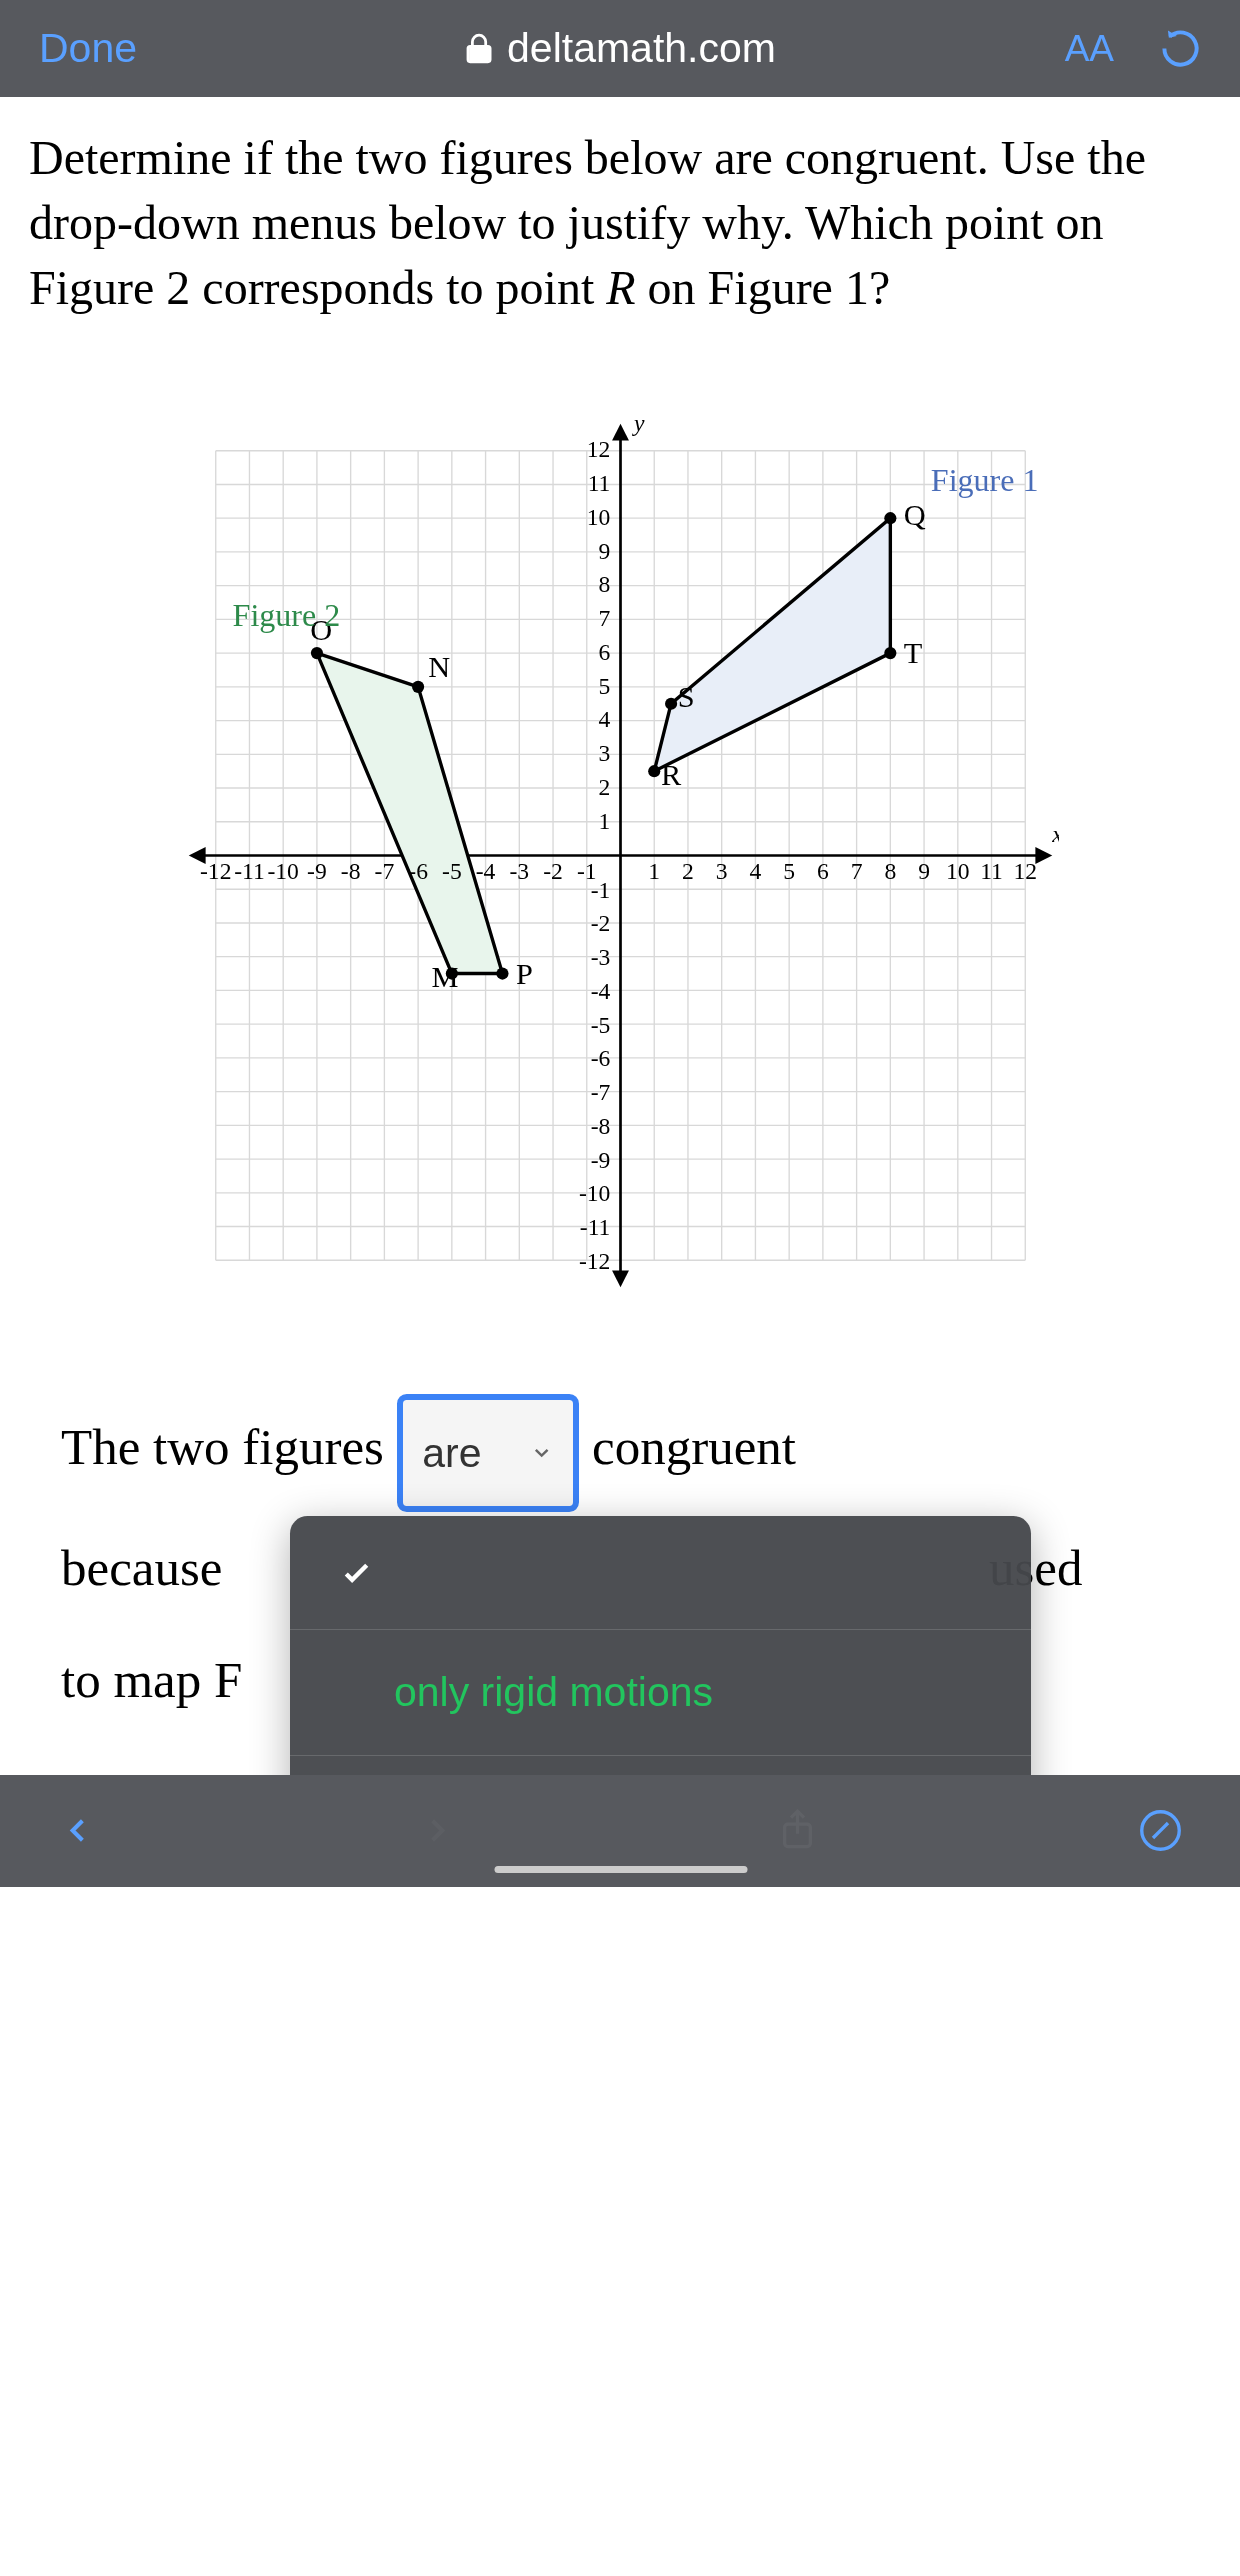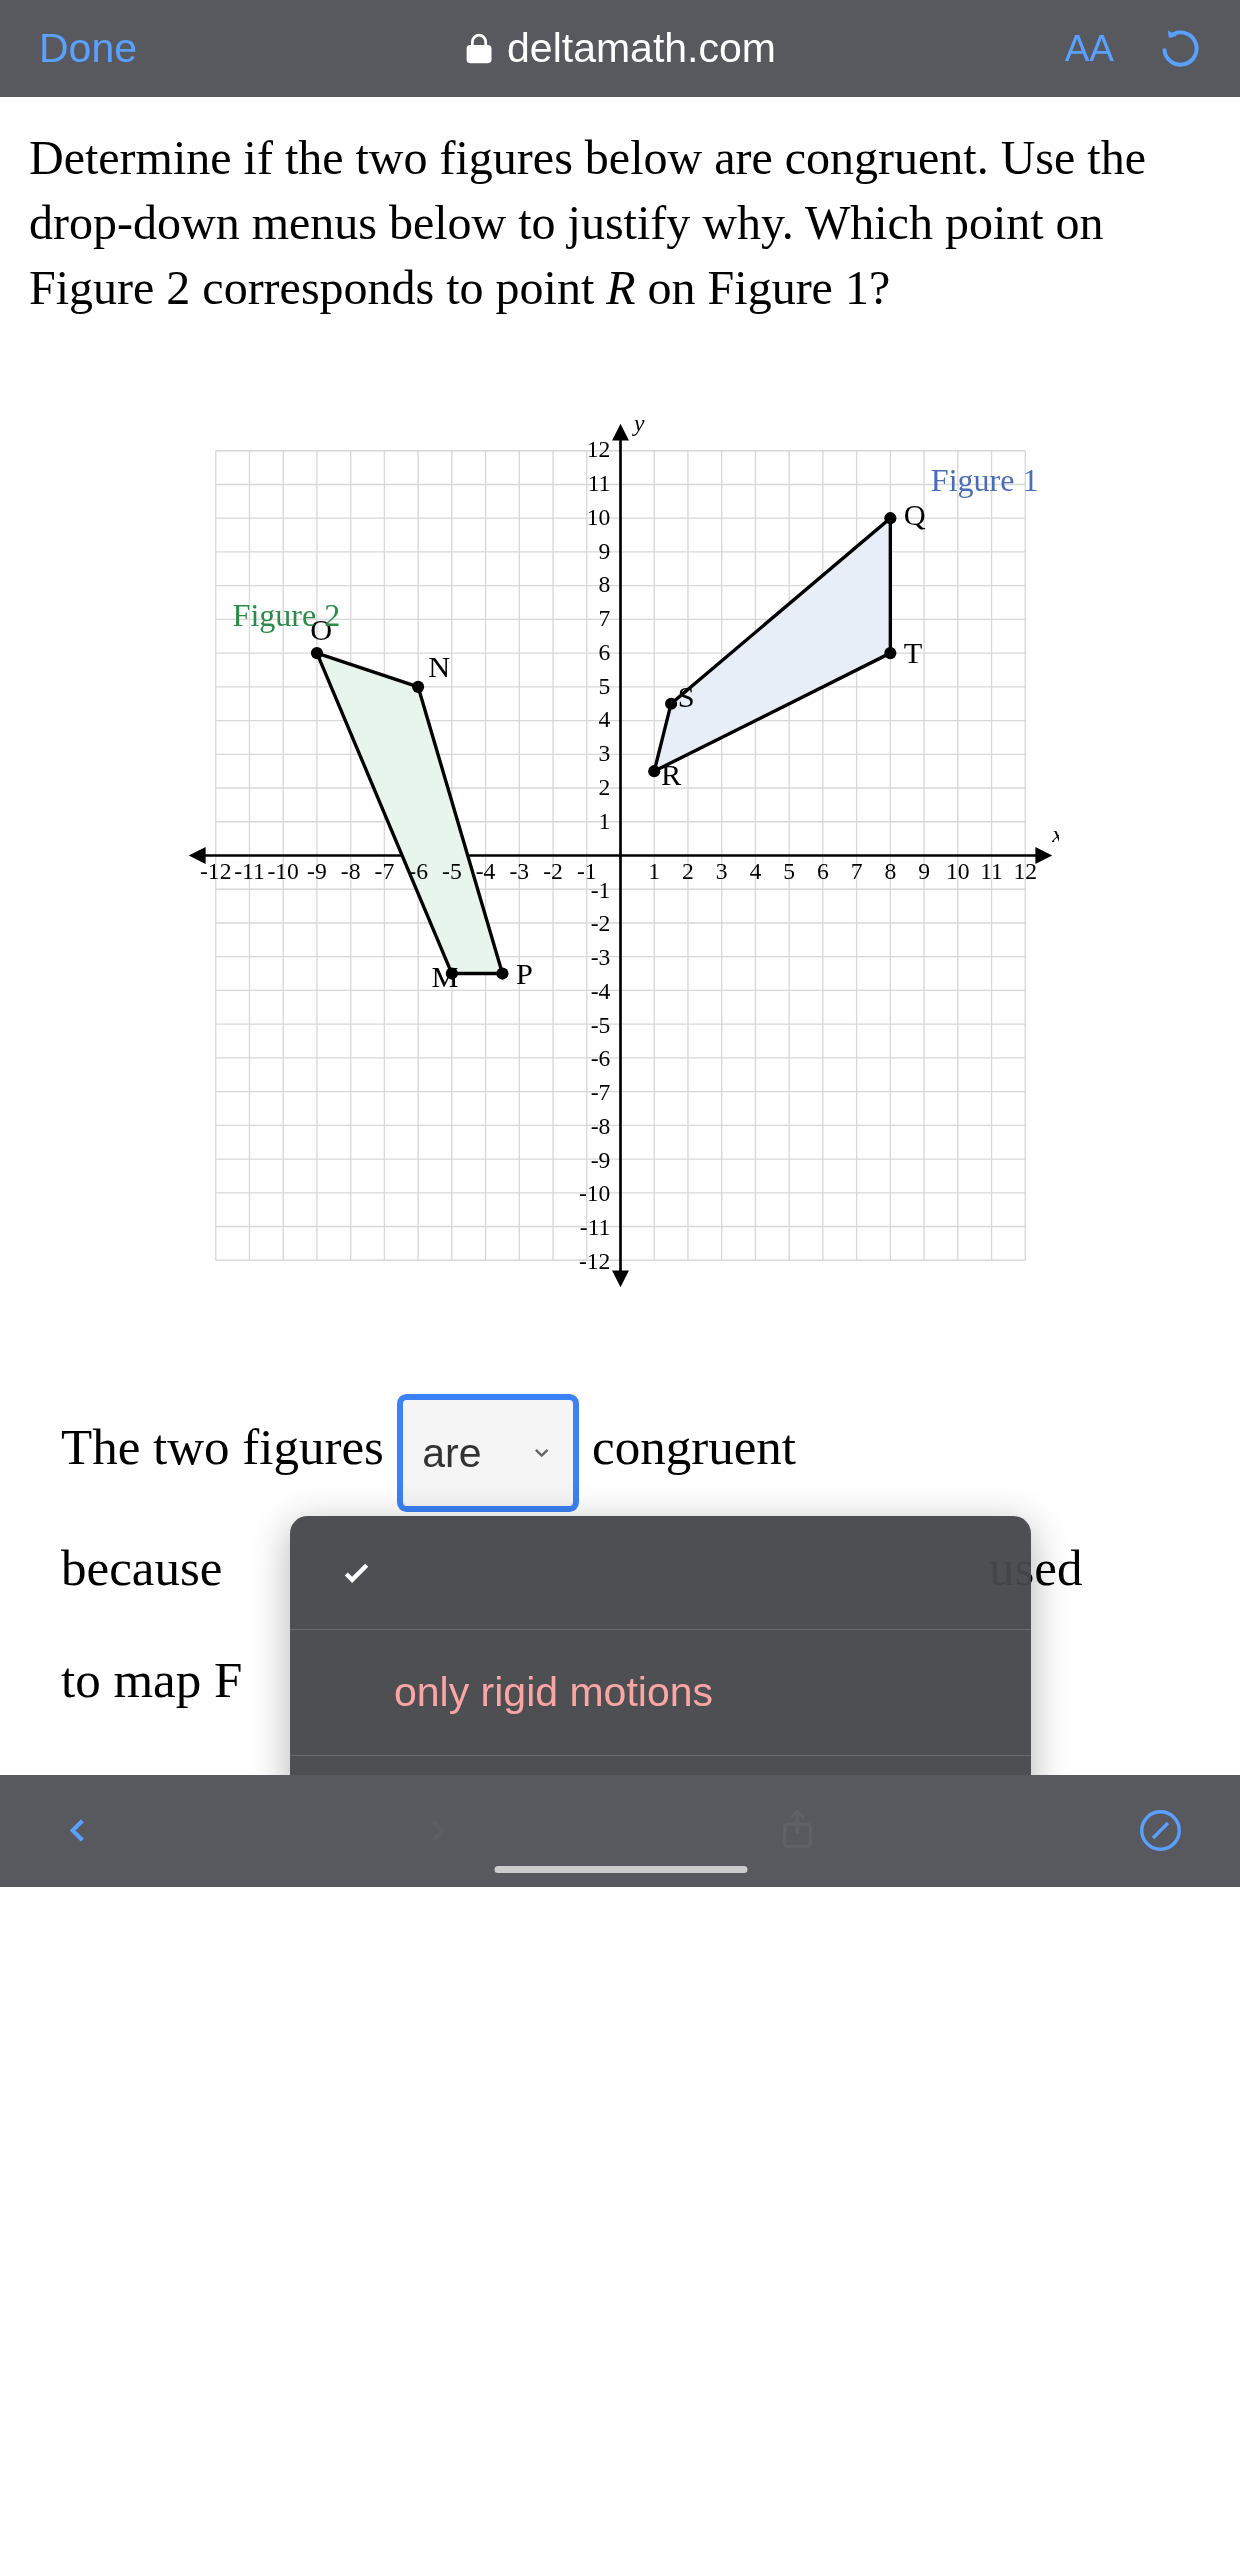--- a/index.html
+++ b/index.html
@@ -22,21 +22,21 @@
     
     .answer-section { padding: 0 29px 39px 29px; }
     .answer-heading { font-size: 47px; font-weight: bold; color: #000; font-family: Georgia, serif; }
     .keyboard-btn { float: right; background: #e9ecef; border-radius: 9.7px; padding: 11.7px 15.6px; margin-top: -3.9px; }
     
     .sentence { font-size: 51px; line-height: 2.2; margin-top: 58px; color: #000; }
     .dropdown { display: inline-flex; align-items: center; background: #f5f5f5; border: 6px solid #3b82f6; border-radius: 9.7px; padding: 7.8px 19.5px; font-size: 41px; font-family: -apple-system, sans-serif; color: #333; vertical-align: middle; }
     .dropdown-chevron { margin-left: 49px; color: #666; }
     
     .popup { position: absolute; left: 229px; width: 741px; background: rgba(70,72,76,0.96); border-radius: 17.5px; box-shadow: 0 9.7px 39px rgba(0,0,0,0.3); overflow: hidden; }
-    .popup-option { padding: 39px 49px; font-size: 41px; color: #fca5a5; font-family: -apple-system, sans-serif; border-bottom: 1px solid rgba(255,255,255,0.15); display: flex; align-items: flex-end; }
+    .popup-option { padding: 39px 49px; font-size: 41px; color: #22c55e; font-family: -apple-system, sans-serif; border-bottom: 1px solid rgba(255,255,255,0.15); display: flex; align-items: flex-end; }
     .popup-option:last-child { border-bottom: none; }
     .check { color: #fff; margin-right: 19.5px; }
     
     .bottom-bar { background: #57595e; height: 112px; display: flex; align-items: center; justify-content: space-between; padding: 0 58px; position: relative; }
     .home-indicator { position: absolute; bottom: 13.6px; left: 50%; transform: translateX(-50%); width: 253px; height: 7.8px; background: #ccc; border-radius: 3.9px; }
     
     .sentence-wrapper { position: relative; margin-left: 32px; }
   </style>
 </head>
 <body>

